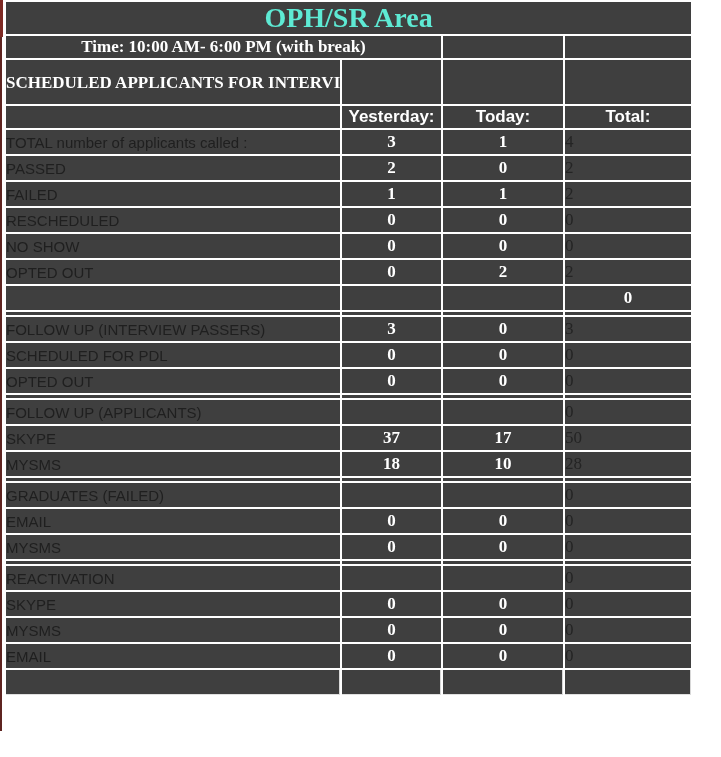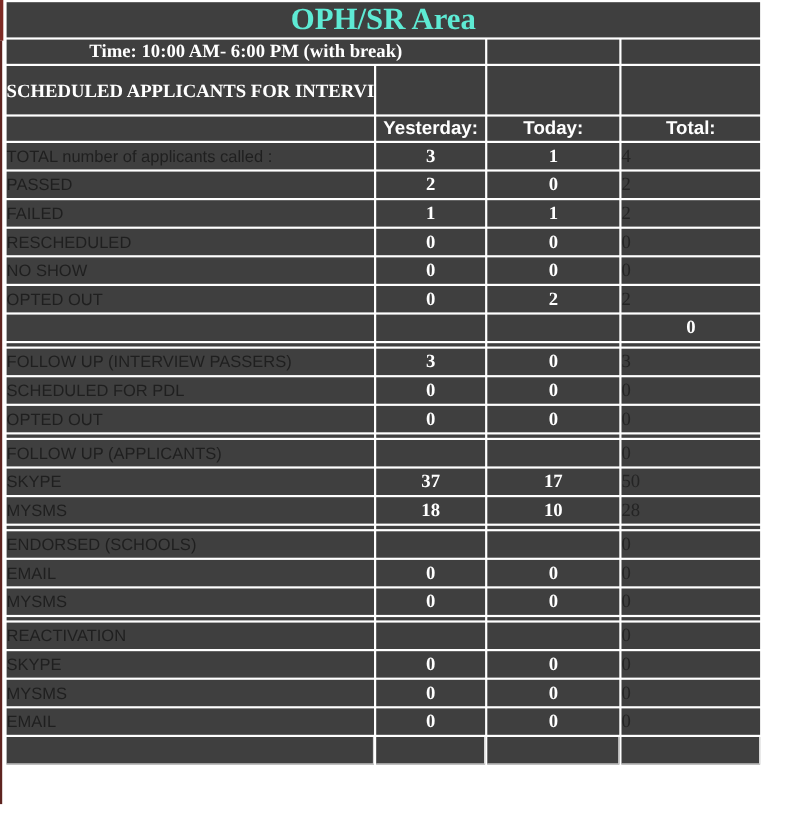--- a/index.html
+++ b/index.html
@@ -244,21 +244,21 @@
         <td class="c-val">10</td>
         <td class="c-total">28</td>
       </tr>
       <tr>
         <td class="c-sep"></td>
         <td class="c-sep"></td>
         <td class="c-sep"></td>
         <td class="c-sep"></td>
       </tr>
       <tr>
-        <td class="c-label">ENDORSED (SCHOOLS)</td>
+        <td class="c-label">GRADUATES (FAILED)</td>
         <td class="c-val"></td>
         <td class="c-val"></td>
         <td class="c-total">0</td>
       </tr>
       <tr>
         <td class="c-label">EMAIL</td>
         <td class="c-val">0</td>
         <td class="c-val">0</td>
         <td class="c-total">0</td>
       </tr>

